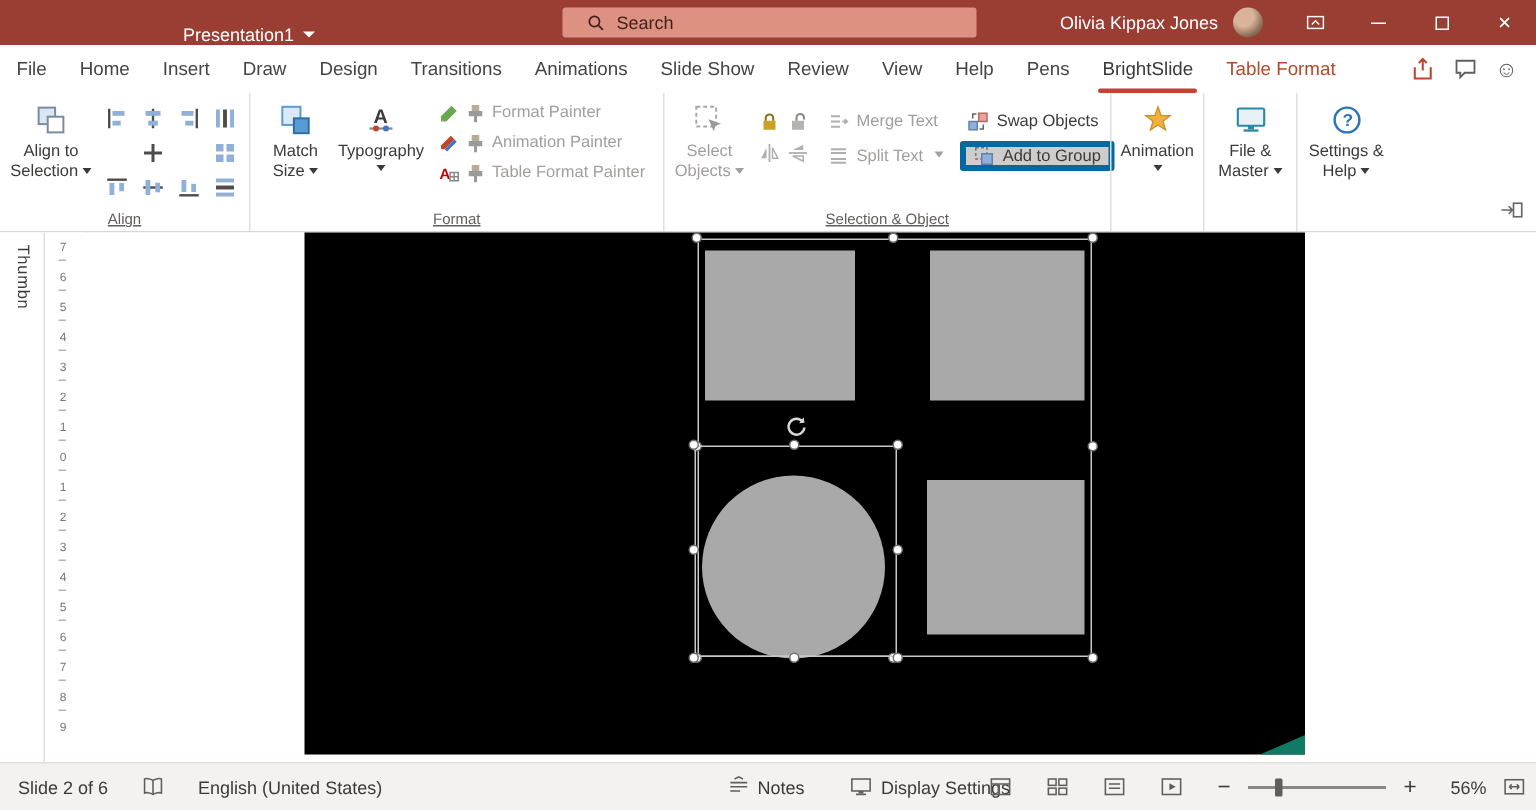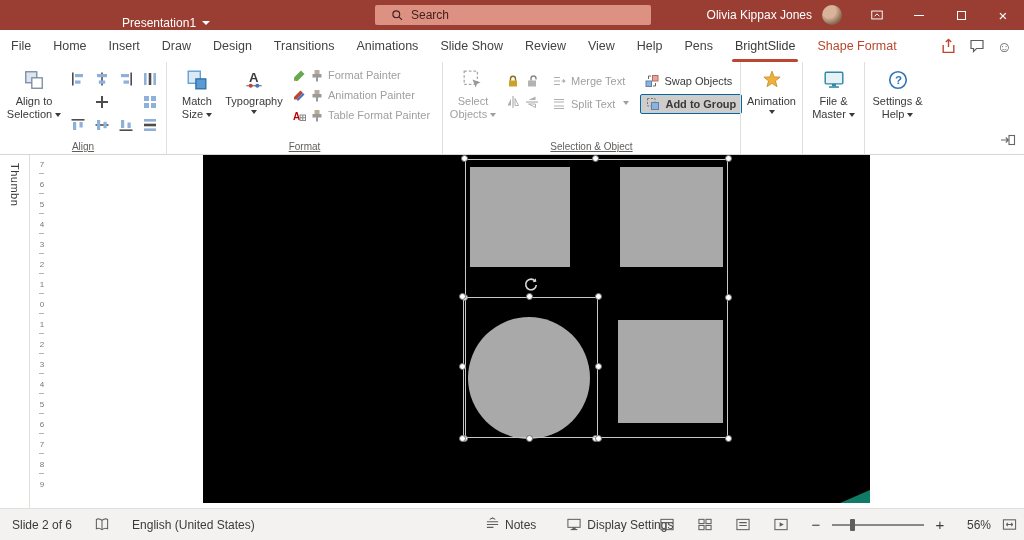--- a/index.html
+++ b/index.html
@@ -38,21 +38,21 @@
   .bigbtn.disabled { color:#a19f9d; }
   .chev { display:inline-block; width:0;height:0; border-left:3.5px solid transparent; border-right:3.5px solid transparent; border-top:4px solid currentColor; margin-left:3px; transform:translateY(-1px); }
   .chev-block { width:0;height:0;border-left:3.5px solid transparent;border-right:3.5px solid transparent;border-top:4px solid currentColor; margin-top:2px; }
   .aligngrid { display:grid; grid-template-columns:repeat(4,24px); grid-template-rows:repeat(3,23px); margin-left:2px; margin-top:2px; }
   .sbtn { display:flex; align-items:center; justify-content:center; border-radius:2px; }
   .pcol { display:flex; flex-direction:column; gap:1px; margin-left:4px; margin-top:4px; }
   .prow { display:flex; align-items:flex-start; gap:4px; height:19px; font-size:11px; color:#a19f9d; white-space:nowrap; padding:0 3px; }
   .scol { display:flex; flex-direction:column; gap:3px; margin-left:6px; margin-top:6px; }
   .srow { display:flex; align-items:center; gap:5px; height:20px; font-size:11px; color:#a19f9d; white-space:nowrap; padding:0 5px; border-radius:2px; }
   .srow.enabled { color:#3b3a39; }
-  .srow.highlight { background:#cfcdcb; border:1px solid #0369a1;font-weight:bold; }
+  .srow.highlight { background:#cfcdcb; border:4px solid #0369a1; }
   .minigrid { display:grid; grid-template-columns:19px 19px; grid-auto-rows:21px; margin-left:4px; margin-top:5px; align-items:center; justify-items:center; }
   .pin { position:absolute; right:8px; bottom:6px; width:16px; height:16px; }
 
   
   .main { position:absolute; top:155px; left:0; right:0; bottom:32px; background:#fff; }
   .thumbstrip { position:absolute; left:0; top:0; bottom:0; width:30px; border-right:1px solid #e1dfdd; background:#fff; }
   .thumblabel { writing-mode:vertical-lr; font-size:11px; color:#3b3a39; margin:8px 0 0 9px; letter-spacing:0.5px; }
   .ruler { position:absolute; left:31px; top:0; bottom:0; width:25px; background:#fff; }
   .rnum { position:absolute; left:2px; width:18px; text-align:center; font-size:8px; color:#797775; }
   .rtick { position:absolute; left:8px; width:5px; height:1px; background:#b5b3b1; }
@@ -125,21 +125,21 @@
   <span class="tab">Draw</span>
   <span class="tab">Design</span>
   <span class="tab">Transitions</span>
   <span class="tab">Animations</span>
   <span class="tab">Slide Show</span>
   <span class="tab">Review</span>
   <span class="tab">View</span>
   <span class="tab">Help</span>
   <span class="tab">Pens</span>
   <span class="tab active">BrightSlide</span>
-  <span class="tab contextual">Shape Format</span>
+  <span class="tab contextual">Table Format</span>
   <div class="tabrow-icons">
     <span>
       <svg width="17" height="17" viewBox="0 0 16 16">
           <path d="M8 8.5 V1.5 M5.5 3.8 L8 1.3 L10.5 3.8" fill="none" stroke="#c0452e" stroke-width="1.3"></path>
           <path d="M3 6.5 v7 h10 v-7" fill="none" stroke="#c0452e" stroke-width="1.3"></path>
         </svg>
     </span>
     <span>
       <svg width="16" height="16" viewBox="0 0 16 16">
           <path d="M2 2.5 h12 v8 h-6.5 l-3 3 v-3 H2 z" fill="none" stroke="#605e5c" stroke-width="1.2"></path>

